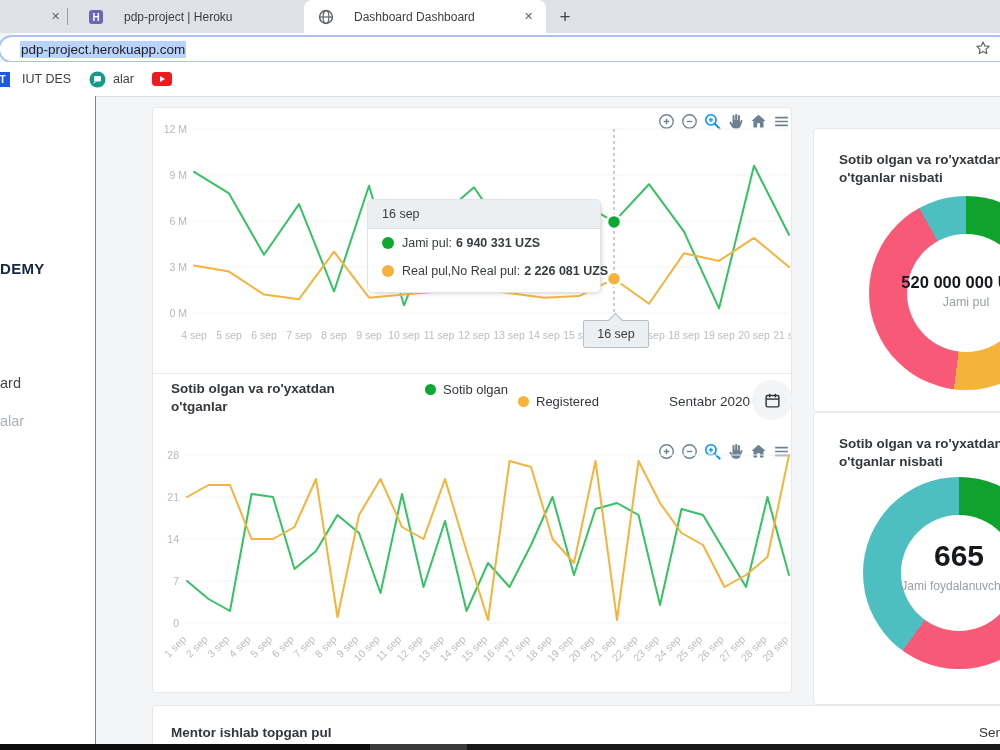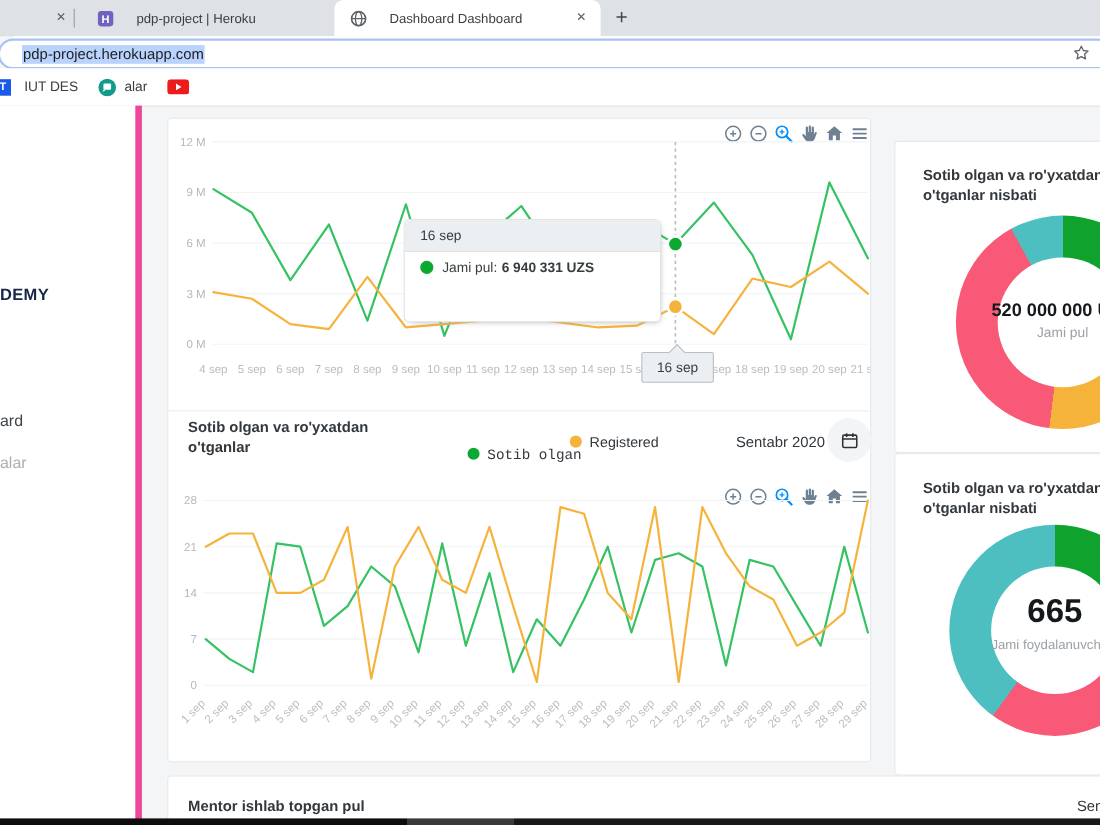--- a/index.html
+++ b/index.html
@@ -20,21 +20,21 @@
   .toolbar-row{position:absolute;left:12px;top:33px;width:1000px;height:29px;background:#ffffff;}
   .urlbar{position:absolute;left:-14px;top:2px;width:1010px;height:24px;border:2px solid #a9c2f2;border-radius:14px;background:#fff;display:flex;align-items:center;}
   .url-text{margin-left:20px;font-size:13.5px;color:#1c1e21;background:#b9d3fc;padding:1px 1px;white-space:nowrap;}
   .star{position:absolute;right:24px;top:3px;width:18px;height:18px;}
   .bookmarks{position:absolute;left:0;top:62px;width:1000px;height:34px;background:#ffffff;border-bottom:1px solid #dcdfe3;display:flex;align-items:center;}
   .bm-label{font-size:12.5px;color:#3c4043;margin-left:7px;white-space:nowrap;}
   .bm-fav-t{position:relative;left:-5px;width:15px;height:15px;background:#1a5ae8;color:#fff;font-size:10px;font-weight:bold;text-align:center;line-height:15px;flex:0 0 auto;}
   .bm-item{display:flex;align-items:center;margin-right:18px;cursor:pointer;}
 
   
-  .sidebar{position:absolute;left:0;top:96px;width:95px;height:654px;background:#ffffff;border-right:6px solid #ec4899;padding-left:28px;}
+  .sidebar{position:absolute;left:0;top:96px;width:95px;height:654px;background:#ffffff;border-right:1px solid #ec4899;}
   .side-logo{position:absolute;left:0;top:164px;font-size:15px;font-weight:bold;color:#152747;letter-spacing:.3px;}
   .side-item1{position:absolute;left:0;top:279px;font-size:14.5px;color:#3f454b;}
   .side-item2{position:absolute;left:0;top:317px;font-size:14.5px;color:#a9b0b6;}
 
   .card{position:absolute;background:#fff;border:1px solid #e7e8ea;border-radius:4px;box-sizing:border-box;}
   .main-card{left:152px;top:107px;width:640px;height:586px;}
   .rcard1{left:813px;top:128px;width:220px;height:284px;}
   .rcard2{left:813px;top:412px;width:220px;height:293px;}
   .bcard{left:152px;top:705px;width:858px;height:55px;}
 
@@ -200,30 +200,35 @@
         <circle cx="461" cy="160.80741" r="7" fill="#f6b33c" stroke="#fff" stroke-width="2.5"></circle>
       </svg>
 
     <div class="apx-tooltip">
       <div class="apx-tt-head">16 sep</div>
       <div class="apx-tt-row">
         <span class="apx-dot" style="background:#0ca832;"></span>
         <span>Jami pul:</span>
         <span class="apx-val">6 940 331 UZS</span>
       </div>
+      <div class="apx-tt-row">
+        <span class="apx-dot" style="background:#f6b33c;"></span>
+        <span>Real pul,No Real pul:</span>
+        <span class="apx-val">2 226 081 UZS</span>
+      </div>
     </div>
     <div class="apx-xtip">16 sep</div>
 
     <div class="divider" style="top:265px;"></div>
 
     <div class="abs sec-title" style="left:18px;top:272px;width:250px;">
       <div>Sotib olgan va ro'yxatdan</div>
       <div>o'tganlar</div>
     </div>
-    <div class="legend-item" style="left:272px;top:298px;font-family:Liberation Mono, monospace;">
+    <div class="legend-item" style="left:272px;top:274px;">
       <span class="legend-dot" style="background:#0ca832;"></span><span>Sotib olgan</span>
     </div>
     <div class="legend-item" style="left:365px;top:286px;text-align:right;">
       <span class="legend-dot" style="background:#f6b33c;"></span><span>Registered</span>
     </div>
     <div class="period" style="left:516px;top:286px;">Sentabr 2020</div>
     <div class="cal-circle" style="left:599px;top:272px;">
       <svg width="17" height="17" viewBox="0 0 24 24">
         <rect x="3" y="5" width="18" height="16" rx="2" fill="none" stroke="#2f3337" stroke-width="2"></rect>
         <line x1="8" y1="2.5" x2="8" y2="7.5" stroke="#2f3337" stroke-width="2"></line>

